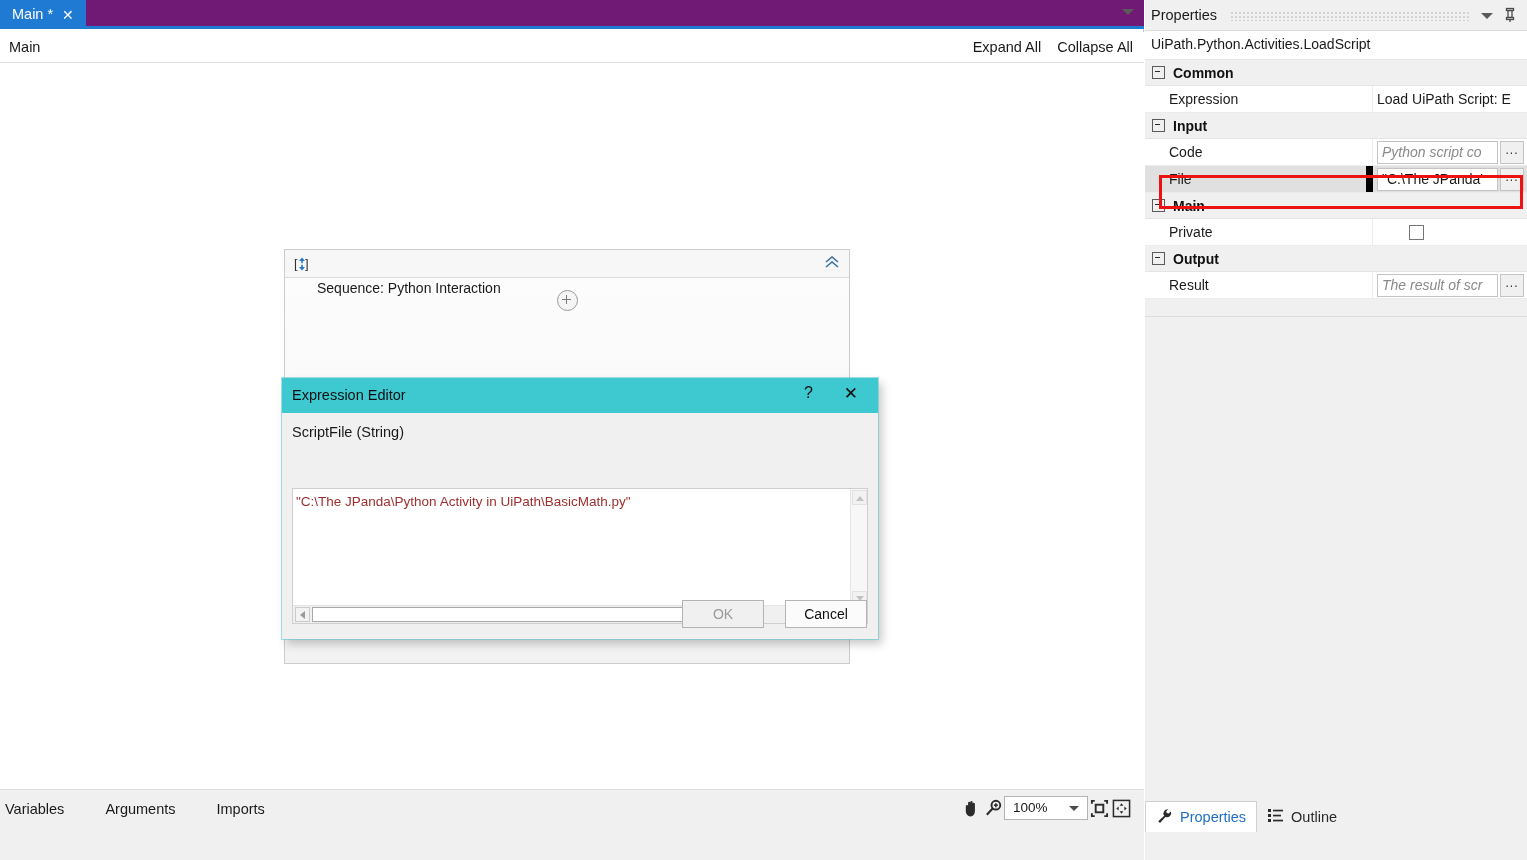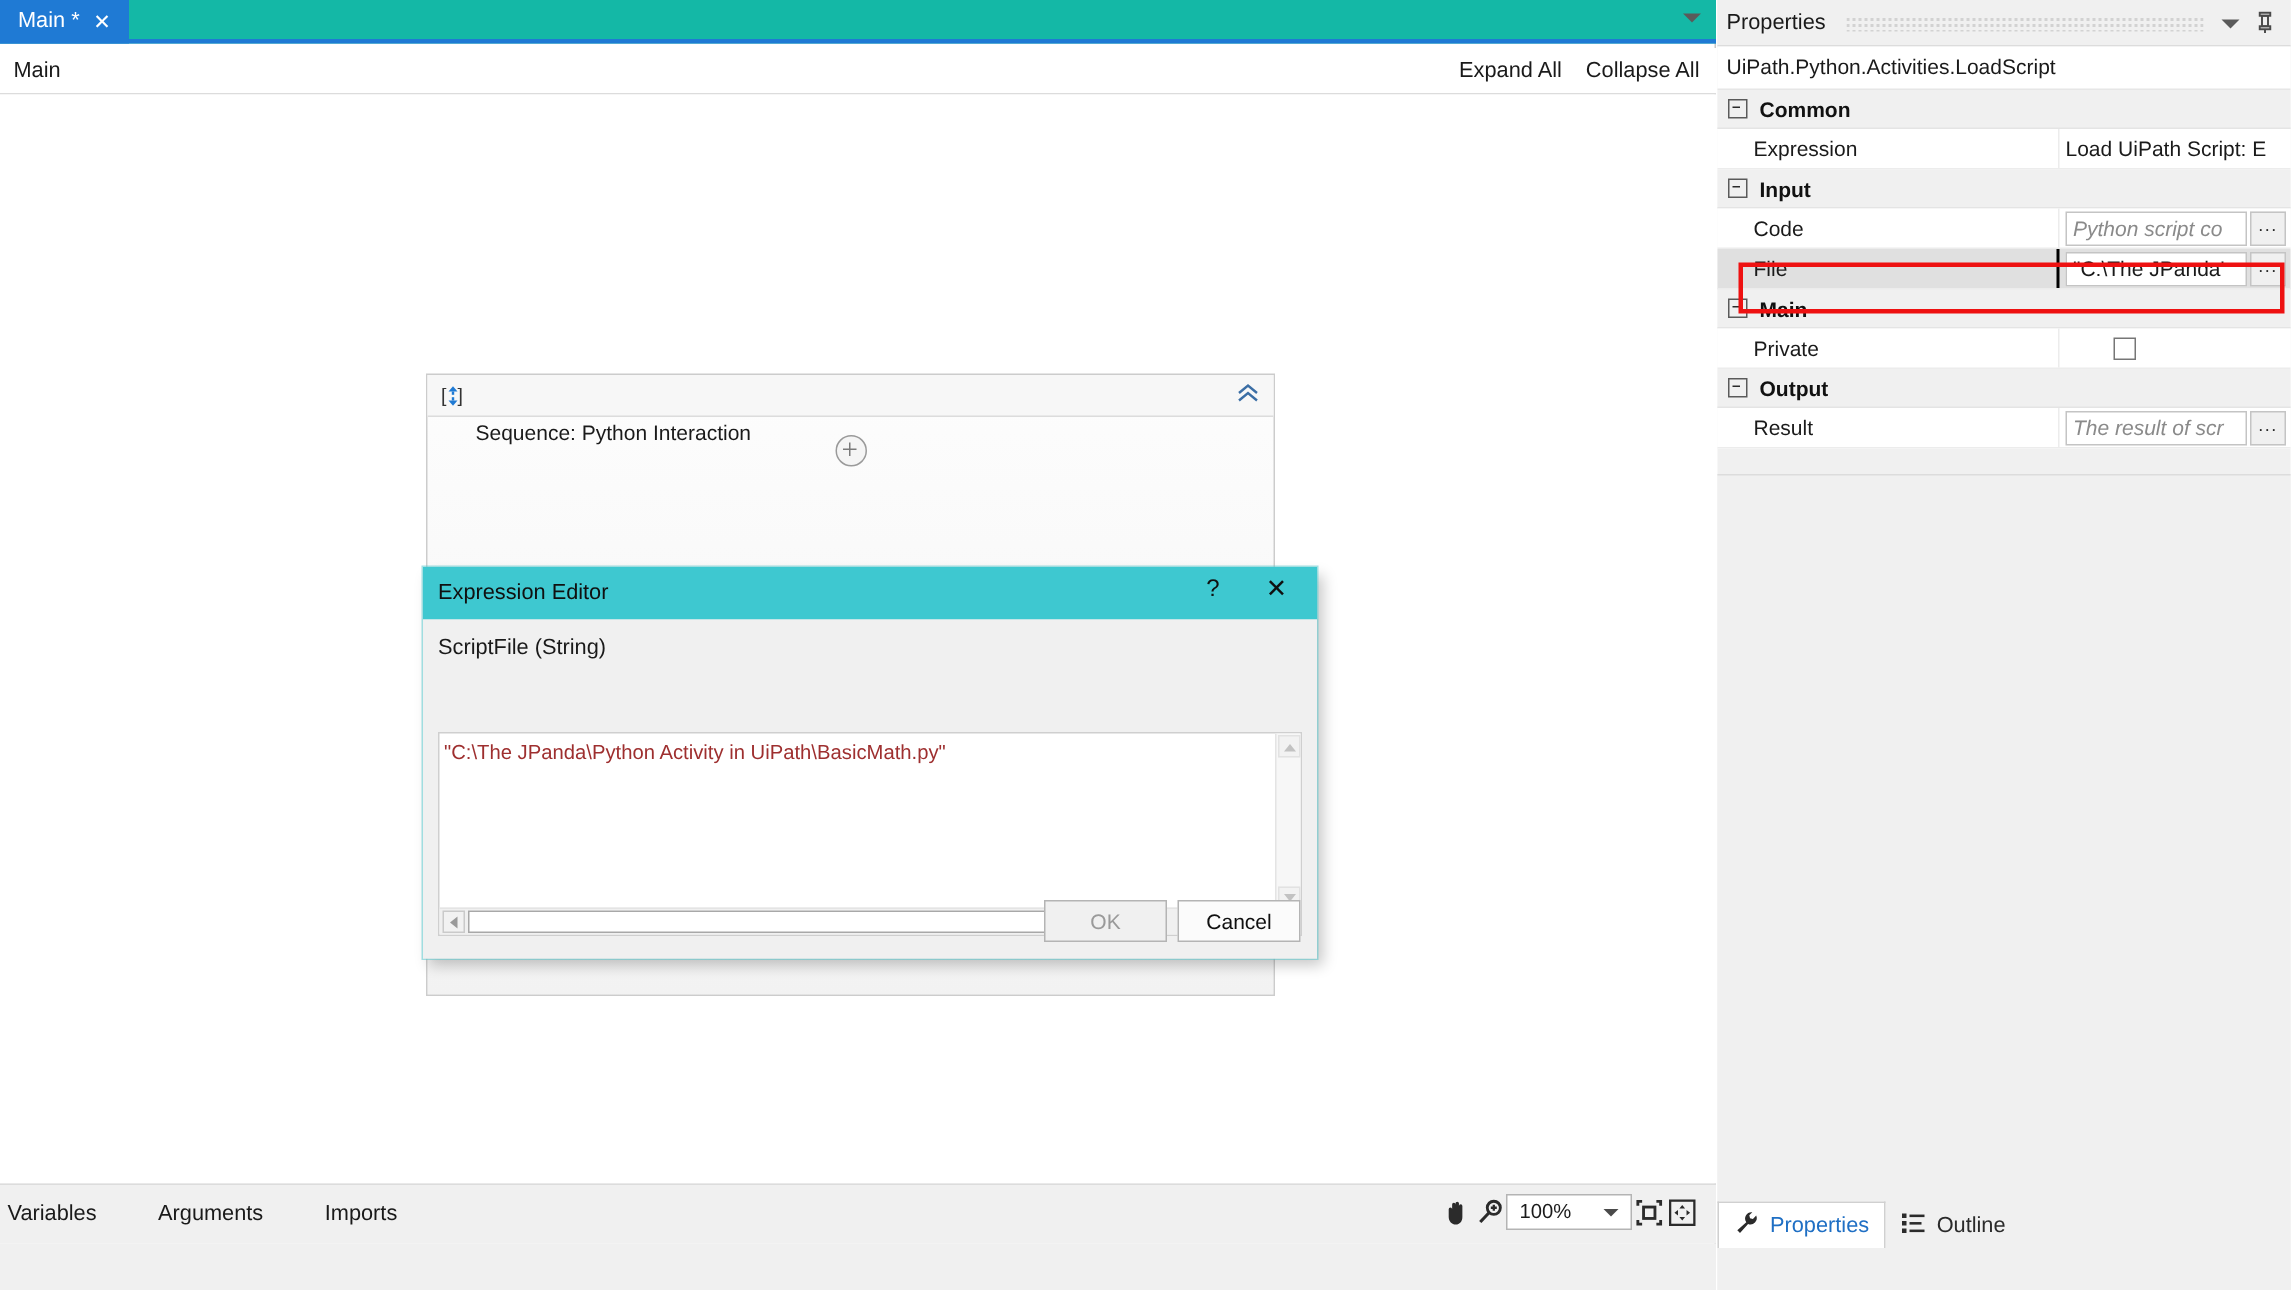--- a/index.html
+++ b/index.html
@@ -31,21 +31,21 @@
     border-right: 1px solid #c8c8c8;
     box-sizing: border-box;
   }
 
   
   .tabstrip {
     position: absolute;
     left: 0; top: 0;
     width: 1144px;
     height: 29px;
-    background: #14b8a6;
+    background: #701a75;
     border-bottom: 3px solid #1f7ad4;
     box-sizing: border-box;
   }
   .tab-active {
     position: absolute;
     left: 0; top: 0;
     height: 29px;
     display: flex;
     align-items: center;
     gap: 9px;
@@ -320,21 +320,21 @@
     width: 396px; height: 15px;
     background: #ffffff;
     border: 1px solid #a8a8a8;
     box-sizing: border-box;
     cursor: pointer;
   }
   .dlg-buttons {
     position: absolute;
     right: 11px; bottom: 11px;
     display: flex;
-    gap: 7px;
+    gap: 21px;
   }
   .btn {
     width: 82px;
     height: 28px;
     background: #f0f0f0;
     border: 1px solid #b4b4b4;
     font-family: "Liberation Sans", sans-serif;
     font-size: 14px;
     cursor: pointer;
     box-sizing: border-box;
@@ -510,21 +510,21 @@
   .prop-name {
     width: 228px;
     display: flex;
     align-items: center;
     padding-left: 24px;
     font-size: 14px;
     color: #1a1a1a;
     border-right: 1px solid #ececec;
     box-sizing: border-box;
   }
-  .prop-row.selected .prop-name { border-right: 2px solid #000000; }
+  .prop-row.selected .prop-name { border-right: 7px solid #000000; }
   .prop-value {
     flex: 1;
     position: relative;
     display: flex;
     align-items: center;
     padding-left: 4px;
     font-size: 14px;
     color: #1a1a1a;
     overflow: hidden;
     white-space: nowrap;

